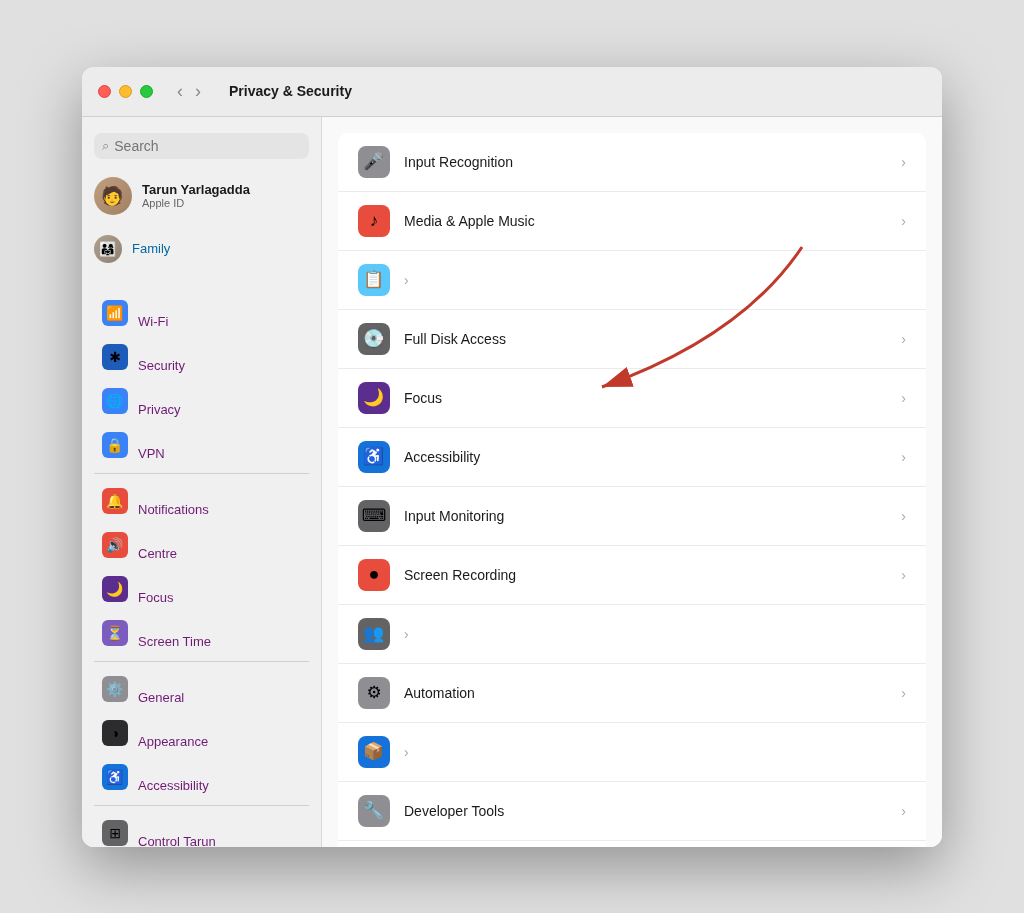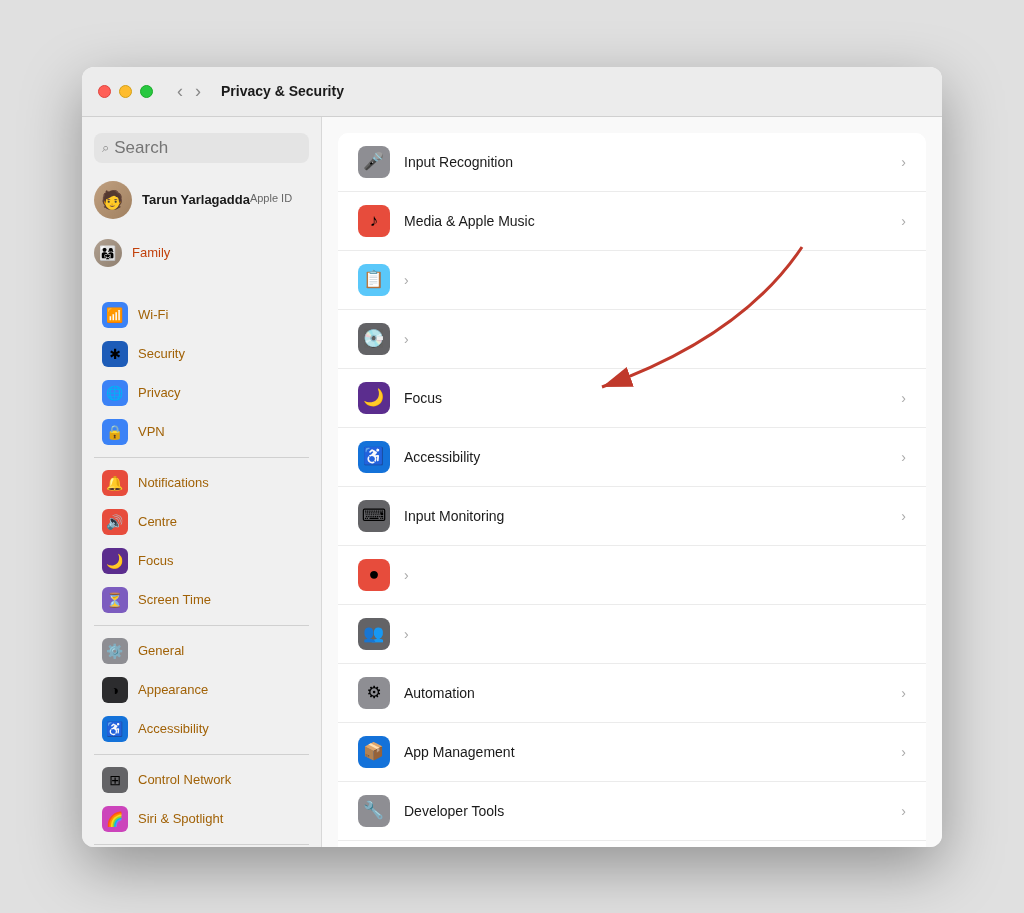--- a/index.html
+++ b/index.html
@@ -49,21 +49,21 @@
       border: none;
       cursor: pointer;
       font-size: 18px;
       color: #888;
       padding: 0 4px;
     }
     .titlebar-title {
       font-size: 14px;
       font-weight: 600;
       color: #1a1a1a;
-      margin-left: 8px;
+      margin-left: 16px;
     }
     .content {
       display: flex;
       flex: 1;
       overflow: hidden;
     }
     .sidebar {
       width: 240px;
       background: #f0f0f0;
       border-right: 1px solid #d8d8d8;
@@ -84,21 +84,21 @@
       gap: 5px;
     }
     .search-icon-svg {
       color: #888;
       font-size: 13px;
     }
     .search-input {
       background: none;
       border: none;
       outline: none;
-      font-size: 17px;
+      font-size: 14px;
       color: #888;
       width: 100%;
     }
     .sidebar-user {
       display: flex;
       align-items: center;
       padding: 6px 12px;
       gap: 10px;
       margin-bottom: 8px;
       cursor: pointer;
@@ -107,42 +107,42 @@
       width: 38px; height: 38px;
       border-radius: 50%;
       background: linear-gradient(135deg, #c0a080, #a08060);
       overflow: hidden;
       flex-shrink: 0;
       display: flex;
       align-items: center;
       justify-content: center;
       font-size: 18px;
     }
-    .user-info { display: flex; }
+    .user-info { display: flex; flex-direction: column; }
     .user-name { font-size: 13px; font-weight: 600; color: #1a1a1a; }
     .user-sub { font-size: 11px; color: #666; }
     .sidebar-family {
       display: flex;
       align-items: center;
       padding: 6px 12px;
       gap: 10px;
       margin-bottom: 10px;
       cursor: pointer;
     }
     .family-avatar {
       width: 28px; height: 28px;
       border-radius: 50%;
       background: linear-gradient(135deg, #b0a090, #908070);
       flex-shrink: 0;
       display: flex;
       align-items: center;
       justify-content: center;
       font-size: 14px;
     }
-    .family-label { font-size: 13px; color: #c2410c; }
+    .family-label { font-size: 13px; color: #0369a1; }
     .sidebar-divider {
       height: 1px;
       background: #d0d0d0;
       margin: 6px 12px;
     }
     .sidebar-item {
       display: flex;
       align-items: center;
       padding: 6px 14px;
       gap: 10px;
@@ -152,21 +152,21 @@
     }
     .item-icon {
       width: 26px; height: 26px;
       border-radius: 6px;
       display: flex;
       align-items: center;
       justify-content: center;
       font-size: 14px;
       flex-shrink: 0;
     }
-    .item-label { font-size: 13px; color: #a16207; }
+    .item-label { font-size: 13px; color: #701a75; margin-top: 16px; }
     .main-content {
       flex: 1;
       background: #f9f9f9;
       overflow-y: auto;
       padding: 10px 0;
     }
     .main-content::-webkit-scrollbar { width: 6px; }
     .main-content::-webkit-scrollbar-track { background: transparent; }
     .main-content::-webkit-scrollbar-thumb { background: #ccc; border-radius: 3px; }
     .settings-row {
@@ -296,21 +296,21 @@
             <div class="item-icon" style="background: rgb(44, 44, 46);">◑</div>
             <span class="item-label">Appearance</span>
           </div>
           <div class="sidebar-item">
             <div class="item-icon" style="background: rgb(20, 114, 217);">♿</div>
             <span class="item-label">Accessibility</span>
           </div>
           <div class="sidebar-divider"></div>
           <div class="sidebar-item">
             <div class="item-icon" style="background: rgb(99, 99, 102);">⊞</div>
-            <span class="item-label">Control Network</span>
+            <span class="item-label">Control Tarun</span>
           </div>
           <div class="sidebar-item">
             <div class="item-icon" style="background: rgb(204, 68, 187);">🌈</div>
             <span class="item-label">Siri &amp; Spotlight</span>
           </div>
           <div class="sidebar-divider"></div>
         </div>
     </div>
 
     <div class="main-wrapper">
@@ -325,53 +325,54 @@
               <div class="row-icon" style="background: rgb(231, 76, 60);">♪</div>
               <span class="row-label">Media &amp; Apple Music</span>
               <span class="row-chevron">›</span>
             </div>
             <div class="settings-row">
               <div class="row-icon" style="background: rgb(90, 200, 250);">📋</div>
               <span class="row-chevron">›</span>
             </div>
             <div class="settings-row">
               <div class="row-icon" style="background: rgb(99, 99, 102);">💽</div>
+              <span class="row-label">Full Disk Access</span>
               <span class="row-chevron">›</span>
             </div>
             <div class="settings-row">
               <div class="row-icon" style="background: rgb(91, 45, 142);">🌙</div>
               <span class="row-label">Focus</span>
               <span class="row-chevron">›</span>
             </div>
             <div class="settings-row">
               <div class="row-icon" style="background: rgb(20, 114, 217);">♿</div>
               <span class="row-label">Accessibility</span>
               <span class="row-chevron">›</span>
             </div>
             <div class="settings-row">
               <div class="row-icon" style="background: rgb(99, 99, 102);">⌨</div>
               <span class="row-label">Input Monitoring</span>
               <span class="row-chevron">›</span>
             </div>
             <div class="settings-row">
               <div class="row-icon" style="background: rgb(231, 76, 60);">⏺</div>
+              <span class="row-label">Screen Recording</span>
               <span class="row-chevron">›</span>
             </div>
             <div class="settings-row">
               <div class="row-icon" style="background: rgb(99, 99, 102);">👥</div>
               <span class="row-chevron">›</span>
             </div>
             <div class="settings-row">
               <div class="row-icon" style="background: rgb(142, 142, 147);">⚙</div>
               <span class="row-label">Automation</span>
               <span class="row-chevron">›</span>
             </div>
             <div class="settings-row">
               <div class="row-icon" style="background: rgb(20, 114, 217);">📦</div>
-              <span class="row-label">App Management</span>
               <span class="row-chevron">›</span>
             </div>
             <div class="settings-row">
               <div class="row-icon" style="background: rgb(142, 142, 147);">🔧</div>
               <span class="row-label">Developer Tools</span>
               <span class="row-chevron">›</span>
             </div>
             <div class="settings-row"></div>
           </div>
         </div>

